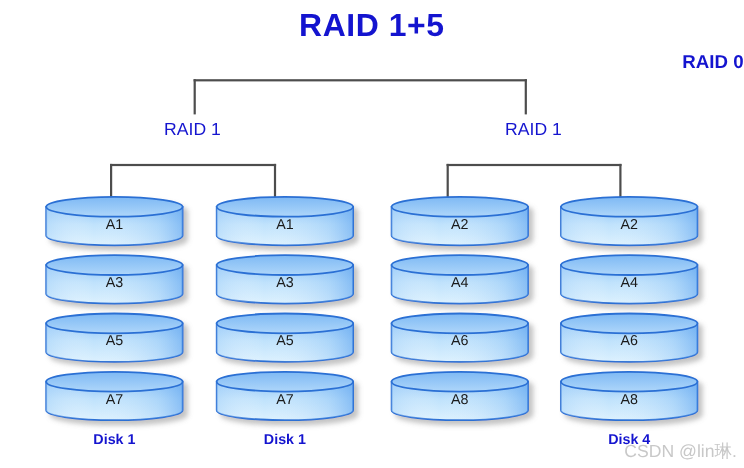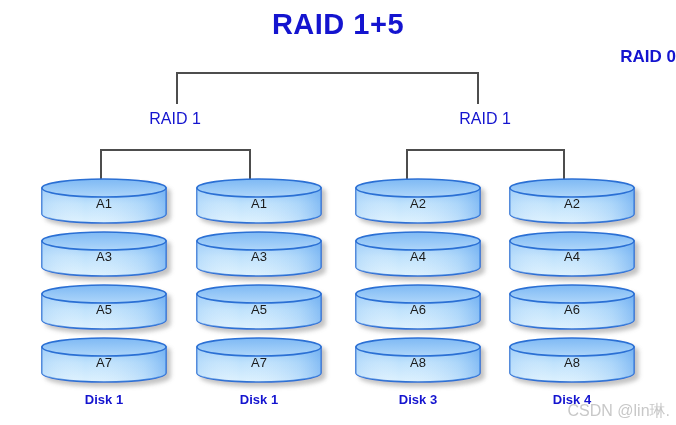--- a/index.html
+++ b/index.html
@@ -358,18 +358,17 @@
           <path d="M1,10 L1,36 A62,9 0 0,0 125,36 L125,10 Z" fill="url(#bodyGradX)" stroke="none"></path>
           <ellipse cx="63" cy="10" rx="62" ry="9" fill="url(#topGrad)" stroke="#2B6FD4" stroke-width="1.6"></ellipse>
         </g>
       </svg>
       <div class="cyl-text">A8</div>
     </div>
   </div>
 
   <div class="disk-caption cap-0">Disk 1</div>
   <div class="disk-caption cap-1">Disk 1</div>
-  <div class="disk-caption cap-2">Disk 3</div>
   <div class="disk-caption cap-3">Disk 4</div>
 
   <div class="watermark">CSDN @lin琳.</div>
 
 </div>
 
 </body></html>

